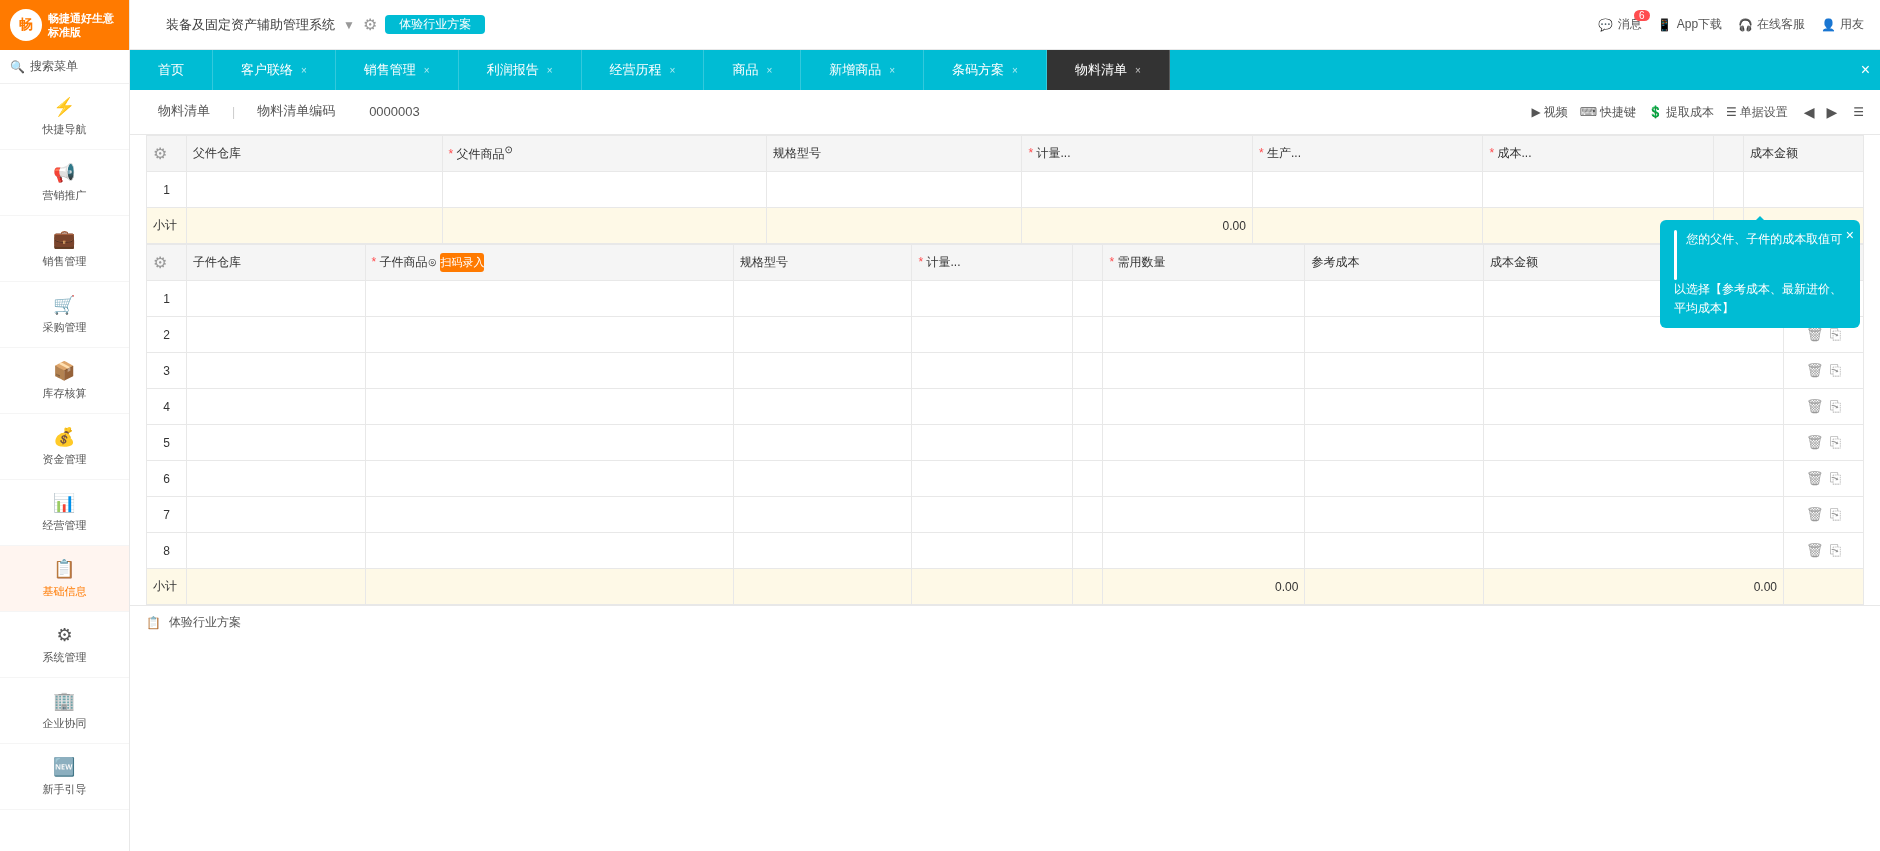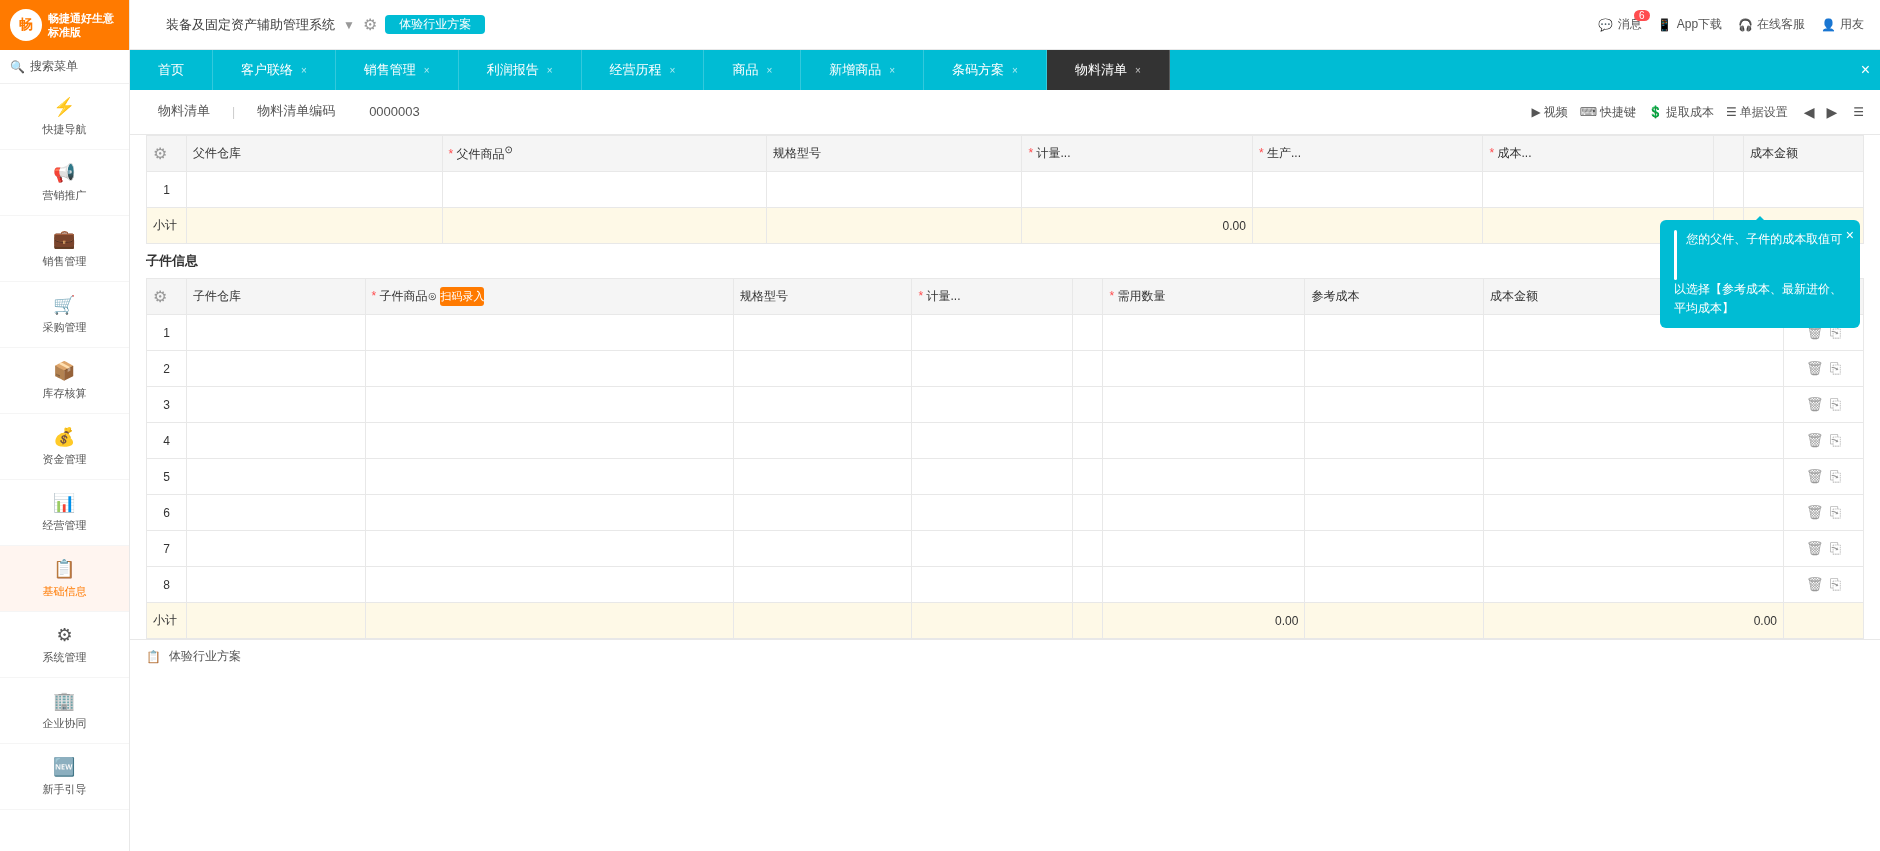--- a/index.html
+++ b/index.html
@@ -461,21 +461,20 @@
         </tbody>
       </table>
     </div>
 
     <div class="tooltip-box">
       <span class="tooltip-close">×</span>
       <span style="display:inline-block; width:3px; background:#fff; height:50px; vertical-align:top; margin-right:6px; border-radius:2px;"></span>
       <span>您的父件、子件的成本取值可以选择【参考成本、最新进价、平均成本】</span>
     </div>
 
-    <div class="section-title">子件信息</div>
     <div style="overflow-x:auto; padding: 0 16px 0 16px;">
       <table class="data-table">
         <thead>
           <tr>
             <th class="th-settings">
               <span class="gear-col">⚙</span>
             </th>
             <th>子件仓库</th>
             <th>
               <span class="req-star">*</span> 子件商品⊙

